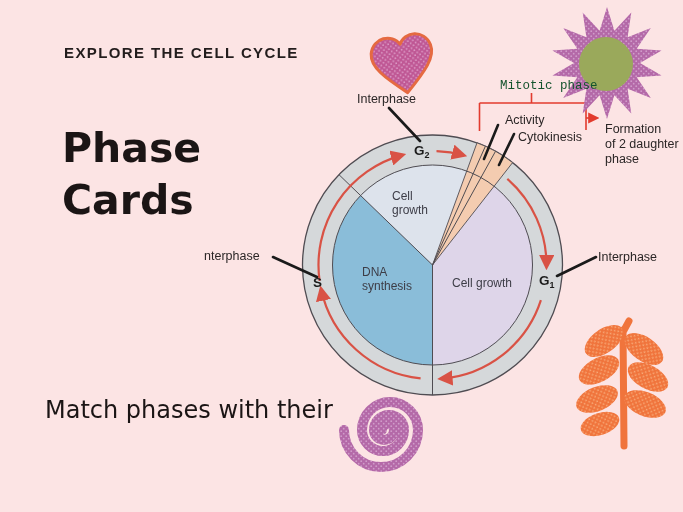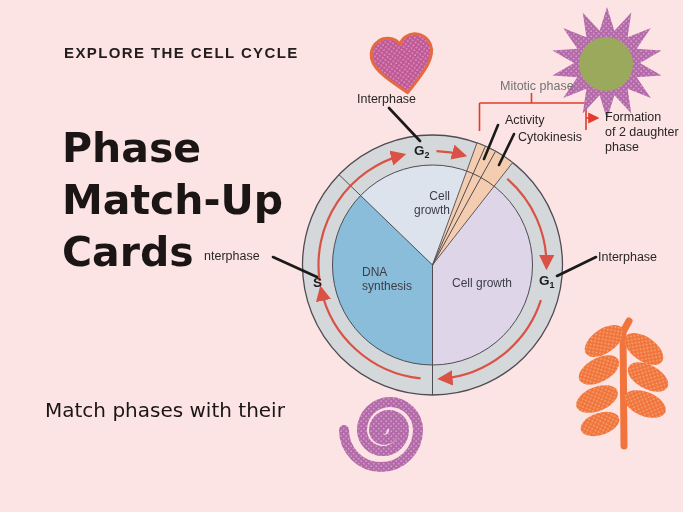--- a/index.html
+++ b/index.html
@@ -3,28 +3,28 @@
 <meta charset="utf-8">
 <style>
   html,body{margin:0;padding:0;}
   body{width:683px;height:512px;position:relative;overflow:hidden;background:#fce4e4;
        font-family:"Liberation Sans",sans-serif;}
   svg{position:absolute;left:0;top:0;}
   .abs{position:absolute;white-space:nowrap;}
   .kicker{left:64px;top:44px;font-size:15px;font-weight:700;letter-spacing:1.4px;color:#231d1d;}
   .title{left:62px;top:74px;color:#1b1515;font-size:41px;line-height:52px;font-weight:700;
          font-family:"DejaVu Sans","Liberation Sans",sans-serif;white-space:nowrap;margin-top:48px;}
-  .footer{left:45px;top:394px;font-size:20px;line-height:33px;color:#1b1515;
+  .footer{left:45px;top:394px;font-size:24px;line-height:33px;color:#1b1515;
           font-family:"DejaVu Sans","Liberation Sans",sans-serif;}
   .lbl{position:absolute;font-size:12.5px;line-height:15px;color:#2b2626;white-space:nowrap;}
-  .lbl-red{color:#737373;}
+  .lbl-red{color:#14532d;font-family:Liberation Mono, monospace;}
   .slice-lbl{position:absolute;font-size:12px;line-height:13.5px;color:#3d3d47;white-space:nowrap;}
   .ring-lbl{position:absolute;font-size:13.5px;font-weight:700;color:#1c1c1c;white-space:nowrap;}
   .ring-lbl .sub{font-size:9px;vertical-align:-3px;font-weight:700;}
-  .ctr{text-align:right;}
+  .ctr{text-align:left;}
 </style>
 </head>
 <body>
 
 <svg width="683" height="512" viewBox="0 0 683 512">
   <defs>
     <pattern id="dotsMagenta" width="5" height="5" patternUnits="userSpaceOnUse">
       <rect width="5" height="5" fill="#bf5794"></rect>
       <circle cx="1.2" cy="1.2" r="0.9" fill="#dd9cc8"></circle>
         <circle cx="3.7" cy="3.7" r="0.9" fill="#dd9cc8"></circle>
@@ -92,35 +92,34 @@
       <ellipse cx="648" cy="377" rx="22" ry="12" transform="rotate(28 648 377)"></ellipse>
       <ellipse cx="645" cy="404" rx="22" ry="12" transform="rotate(22 645 404)"></ellipse>
     </g>
   </g>
 </svg>
 
 <div class="abs kicker">EXPLORE THE CELL CYCLE</div>
 
 <div class="abs title">
   <div>Phase</div>
-  <div>Match-Up</div>
   <div>Cards</div>
 </div>
 
 <div class="abs footer">
   <div>Match phases with their</div>
 </div>
 
 <div class="lbl" style="left:357px;top:92px">Interphase</div>
 <div class="lbl" style="left:204px;top:249px">nterphase</div>
 <div class="lbl" style="left:598px;top:250px">Interphase</div>
 <div class="lbl lbl-red" style="left:500px;top:79px">Mitotic phase</div>
 <div class="lbl" style="left:505px;top:113px">Activity</div>
 <div class="lbl" style="left:518px;top:130px">Cytokinesis</div>
-<div class="lbl" style="left:605px;top:110px">
+<div class="lbl" style="left:605px;top:122px">
   <div>Formation</div>
   <div>of 2 daughter</div>
   <div>phase</div>
 </div>
 
 <div class="slice-lbl ctr" style="left:392px;top:190px;width:58px">
   <div>Cell</div>
   <div>growth</div>
 </div>
 <div class="slice-lbl" style="left:362px;top:266px">

